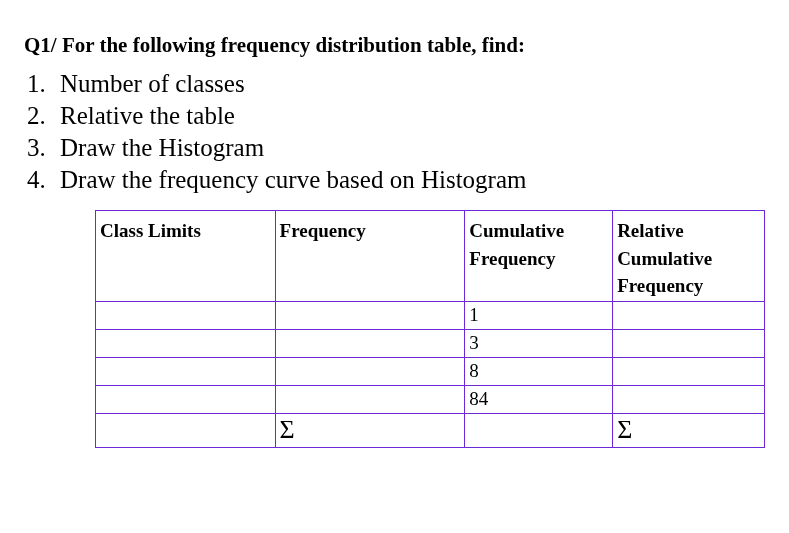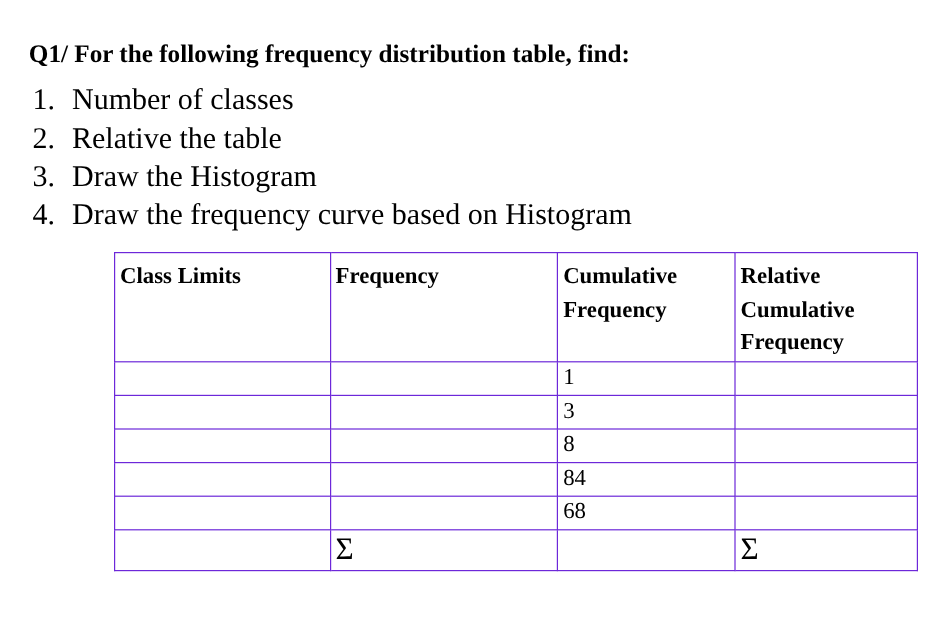--- a/index.html
+++ b/index.html
@@ -114,26 +114,20 @@
           <td></td>
         </tr>
         <tr>
           <td></td>
           <td></td>
           <td>84</td>
           <td></td>
         </tr>
         <tr>
           <td></td>
-          <td></td>
-          <td>68</td>
-          <td></td>
-        </tr>
-        <tr>
-          <td></td>
           <td class="sigma">Σ</td>
           <td></td>
           <td class="sigma">Σ</td>
         </tr>
       </tbody>
   </table>
 
 </div>
 
 </body></html>

